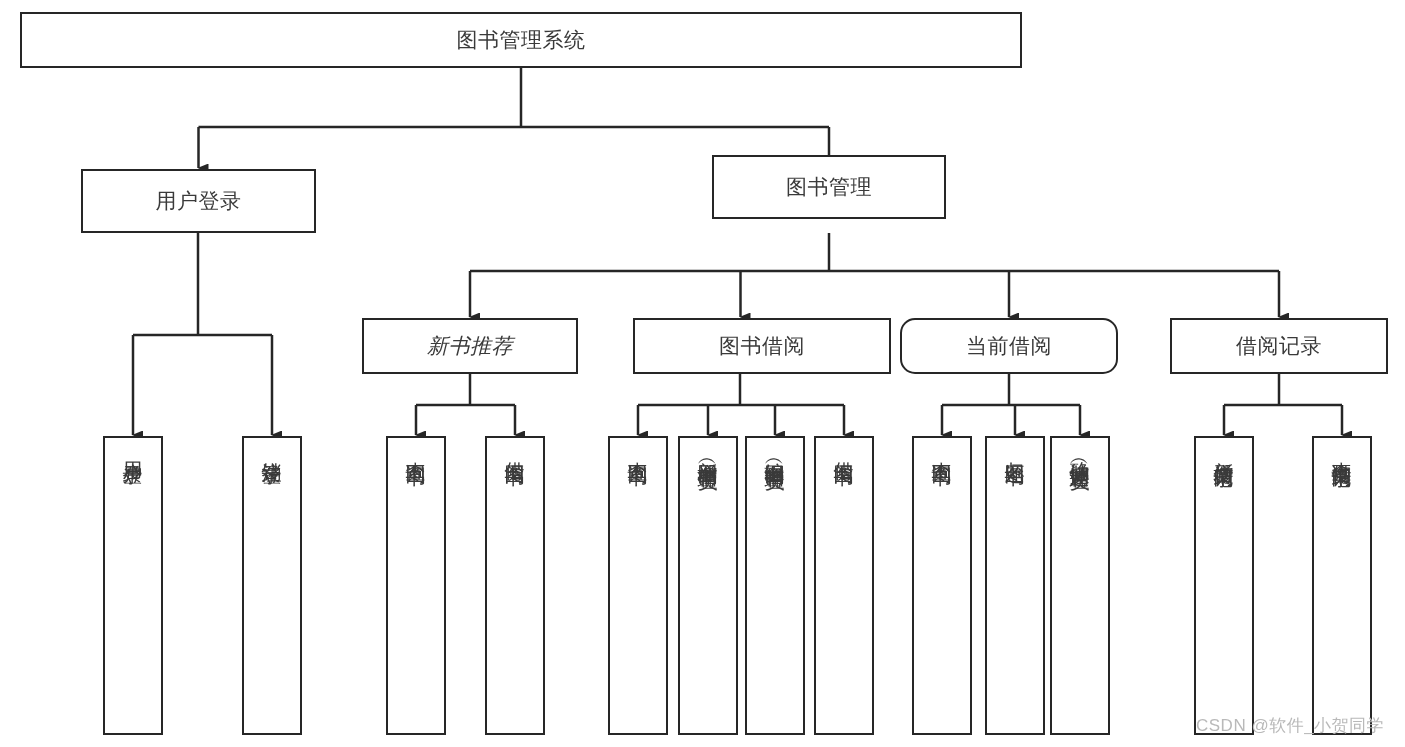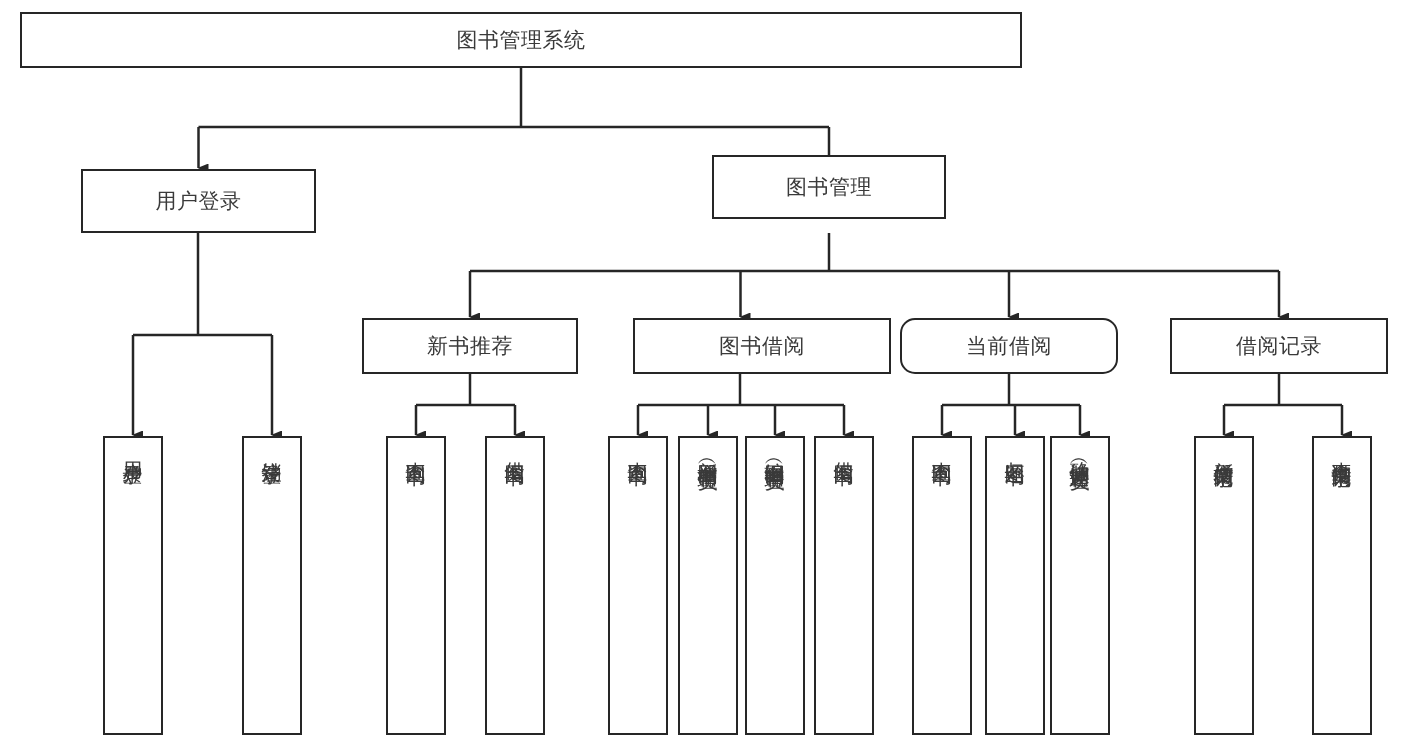--- a/index.html
+++ b/index.html
@@ -112,21 +112,21 @@
   <div id="node-layer">
       <div class="node-box" style="left: 20px; top: 12px; width: 1002px; height: 56px;">
         <span class="node-label">图书管理系统</span>
       </div>
       <div class="node-box" style="left: 81px; top: 169px; width: 235px; height: 64px;">
         <span class="node-label">用户登录</span>
       </div>
       <div class="node-box" style="left: 712px; top: 155px; width: 234px; height: 64px;">
         <span class="node-label">图书管理</span>
       </div>
-      <div class="node-box" style="left: 362px; top: 318px; width: 216px; height: 56px;">
+      <div class="node-box" style="left: 362px; top: 318px; width: 216px; height: 56px; font-style: italic;">
         <span class="node-label">新书推荐</span>
       </div>
       <div class="node-box" style="left: 633px; top: 318px; width: 258px; height: 56px;">
         <span class="node-label">图书借阅</span>
       </div>
       <div class="node-box" style="left: 900px; top: 318px; width: 218px; height: 56px; border-radius: 15px;">
         <span class="node-label">当前借阅</span>
       </div>
       <div class="node-box" style="left: 1170px; top: 318px; width: 218px; height: 56px;">
         <span class="node-label">借阅记录</span>
@@ -164,13 +164,14 @@
       <div class="node-box vertical" style="left: 1050px; top: 436px; width: 60px; height: 299px;">
         <span class="node-label">确认归还（管理员）</span>
       </div>
       <div class="node-box vertical" style="left: 1194px; top: 436px; width: 60px; height: 299px;">
         <span class="node-label">新增借阅记录</span>
       </div>
       <div class="node-box vertical" style="left: 1312px; top: 436px; width: 60px; height: 299px;">
         <span class="node-label">查询借阅记录</span>
       </div>
     </div>
+  <div class="watermark" id="watermark" style="left: 1196px; top: 714px;">CSDN @软件_小贺同学</div>
 </div>
 
 </body></html>

